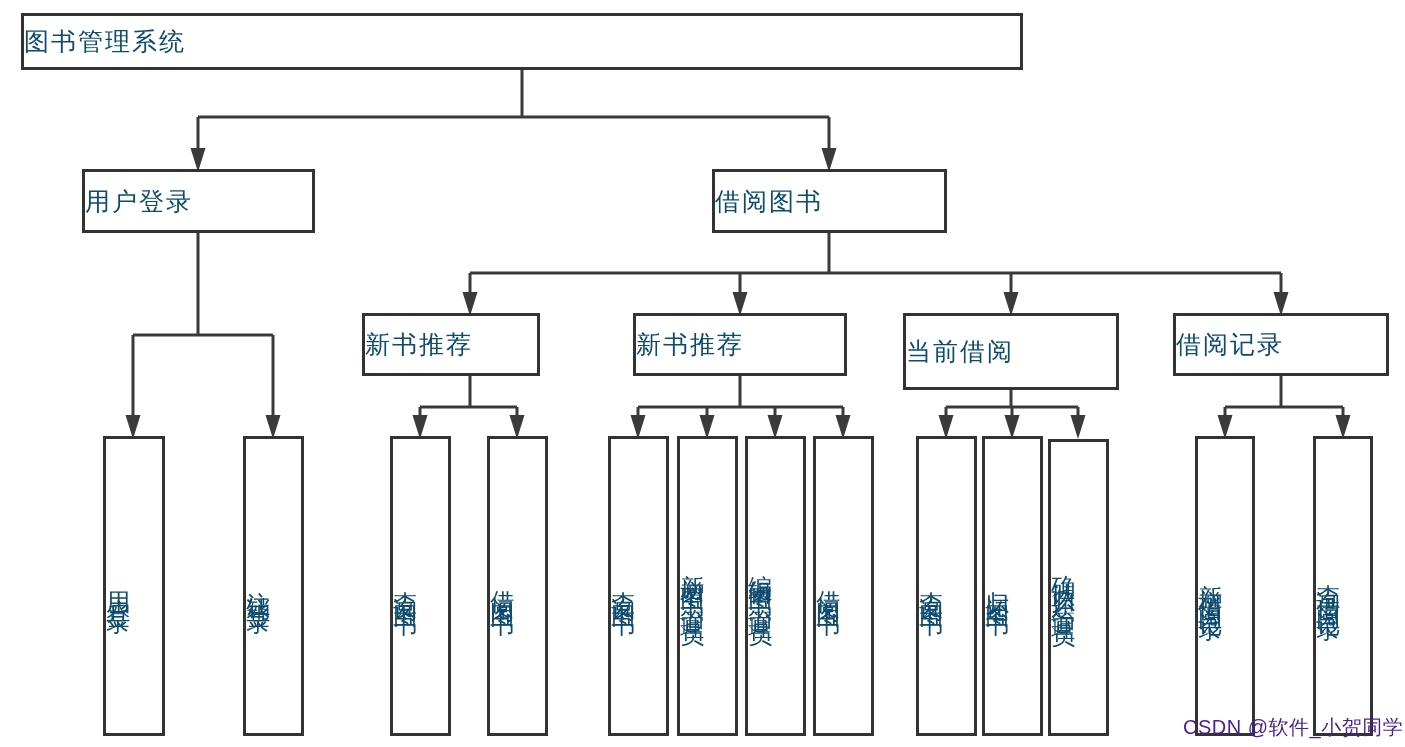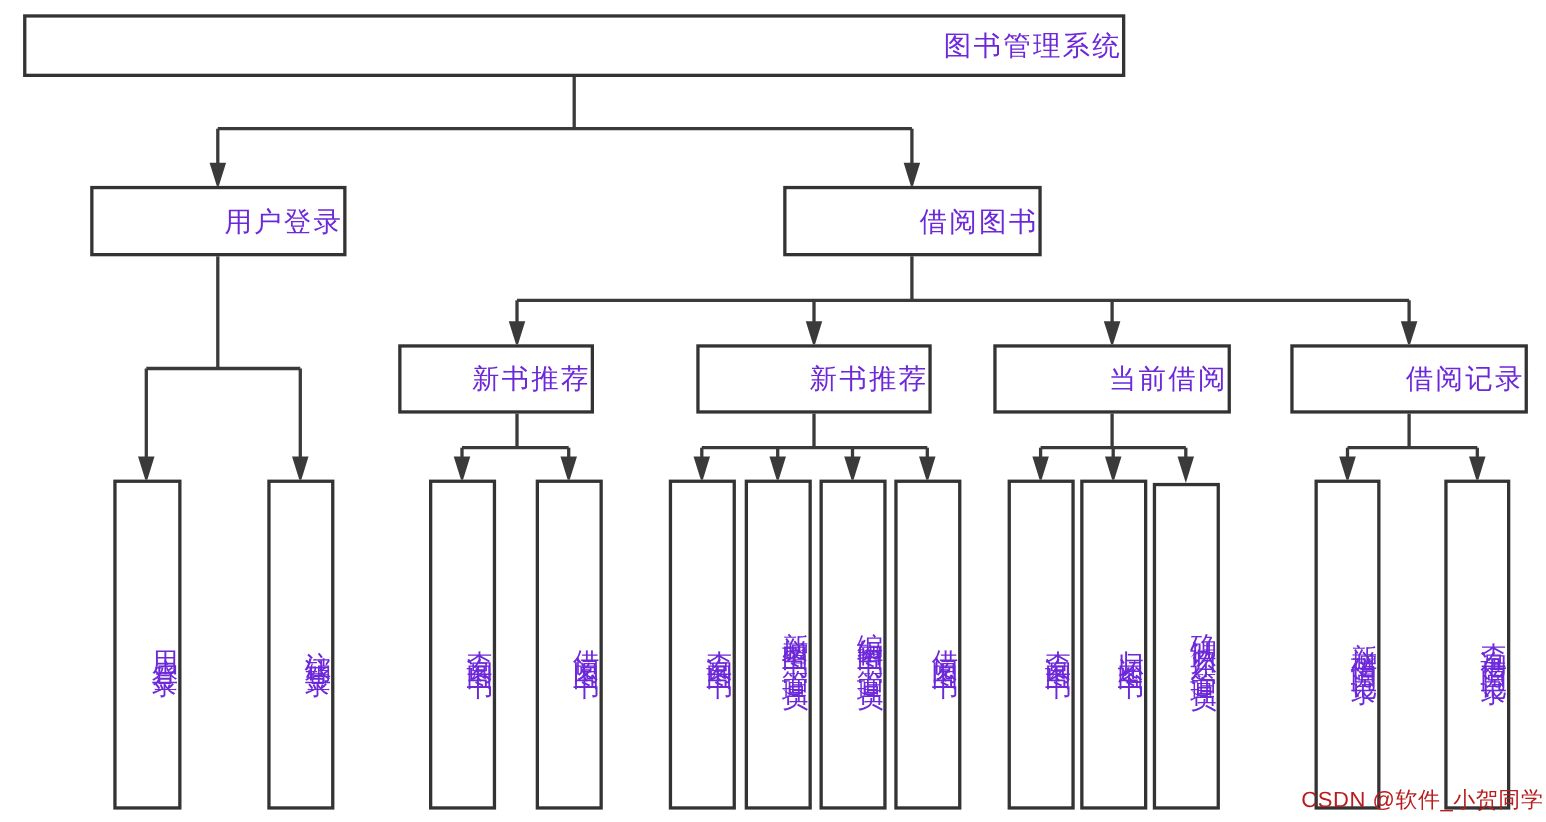--- a/index.html
+++ b/index.html
@@ -10,40 +10,40 @@
     background:#ffffff;
     overflow:hidden;
     font-family:"Liberation Sans","DejaVu Sans",sans-serif;
     color:#3a3a3a;
   }
   #connectors{position:absolute;left:0;top:0;z-index:1;}
   .node{
     position:absolute;
     background:#ffffff;
     border:3px solid #333333;
-    display:flex;align-items:center;justify-content:flex-end;
+    display:flex;align-items:center;justify-content:flex-start;
     z-index:2;
-    color:#6d28d9;
+    color:#0c4a6e;
   }
   .hbox{font-size:25px;letter-spacing:2px;white-space:nowrap;}
   .root{font-size:25px;letter-spacing:2px;}
   .vbox{font-size:24px;}
   .vbox .vtext{
     writing-mode:vertical-rl;
     line-height:1.05;
     letter-spacing:7px;
     white-space:nowrap;
   }
   .watermark{
     position:absolute;
     z-index:5;
     left:1183px;top:714px;
     font-size:20px;
     letter-spacing:0.5px;
-    color:#b91c1c;
+    color:#4c1d95;
     white-space:nowrap;
   }
 </style>
 </head>
 <body>
 
 <div id="canvas">
 
   <svg id="connectors" width="1405" height="747" viewBox="0 0 1405 747" xmlns="http://www.w3.org/2000/svg">
     <g stroke="#3a3a3a" stroke-width="3" fill="none">
@@ -123,21 +123,21 @@
   <div class="node hbox" style="left:712px;top:169px;width:235px;height:64px">
     <span>借阅图书</span>
   </div>
 
   <div class="node hbox" style="left:362px;top:313px;width:178px;height:63px">
     <span>新书推荐</span>
   </div>
   <div class="node hbox" style="left:633px;top:313px;width:214px;height:63px">
     <span>新书推荐</span>
   </div>
-  <div class="node hbox" style="left:903px;top:313px;width:216px;height:63px">
+  <div class="node hbox" style="left:903px;top:313px;width:216px;height:77px">
     <span>当前借阅</span>
   </div>
   <div class="node hbox" style="left:1173px;top:313px;width:216px;height:63px">
     <span>借阅记录</span>
   </div>
 
   <div class="node vbox" style="left:103px;top:436px;width:62px;height:300px">
     <span class="vtext">用户登录</span>
   </div>
   <div class="node vbox" style="left:243px;top:436px;width:61px;height:300px">

